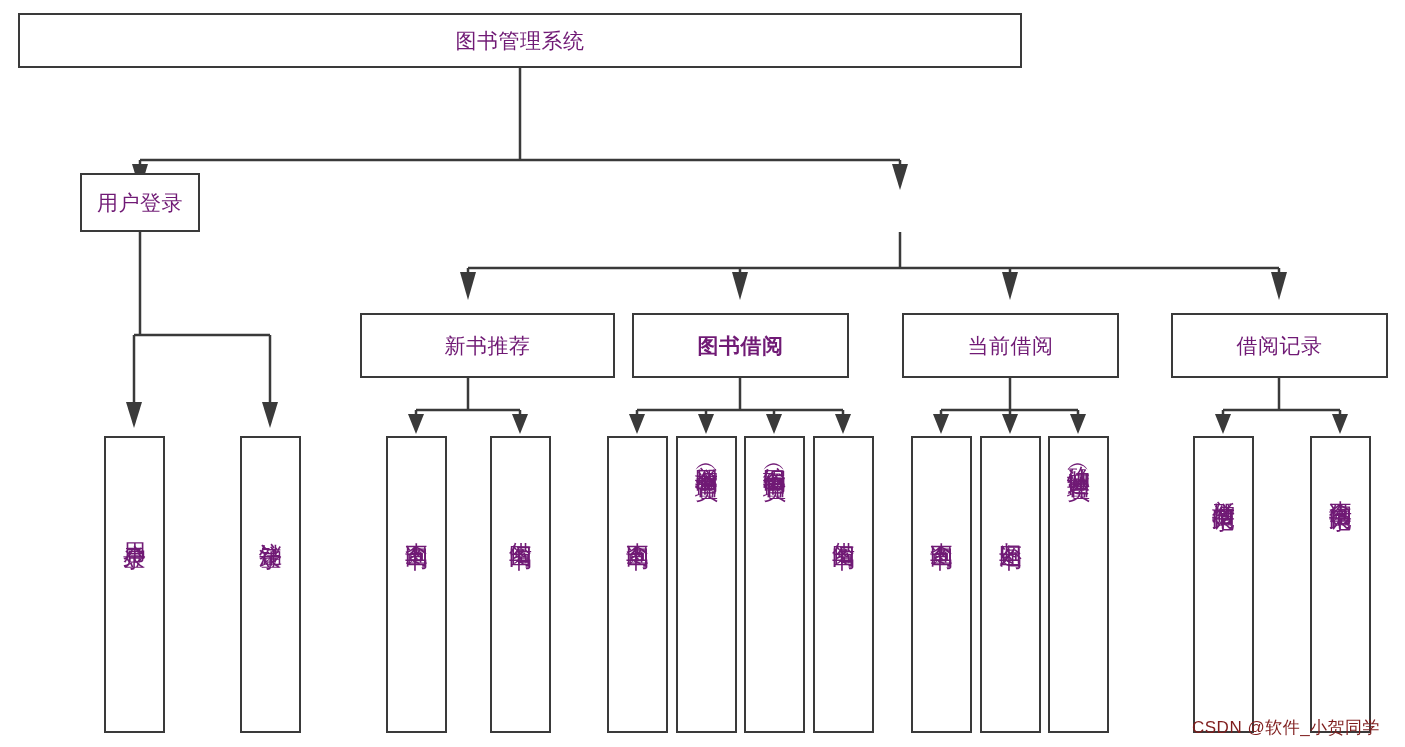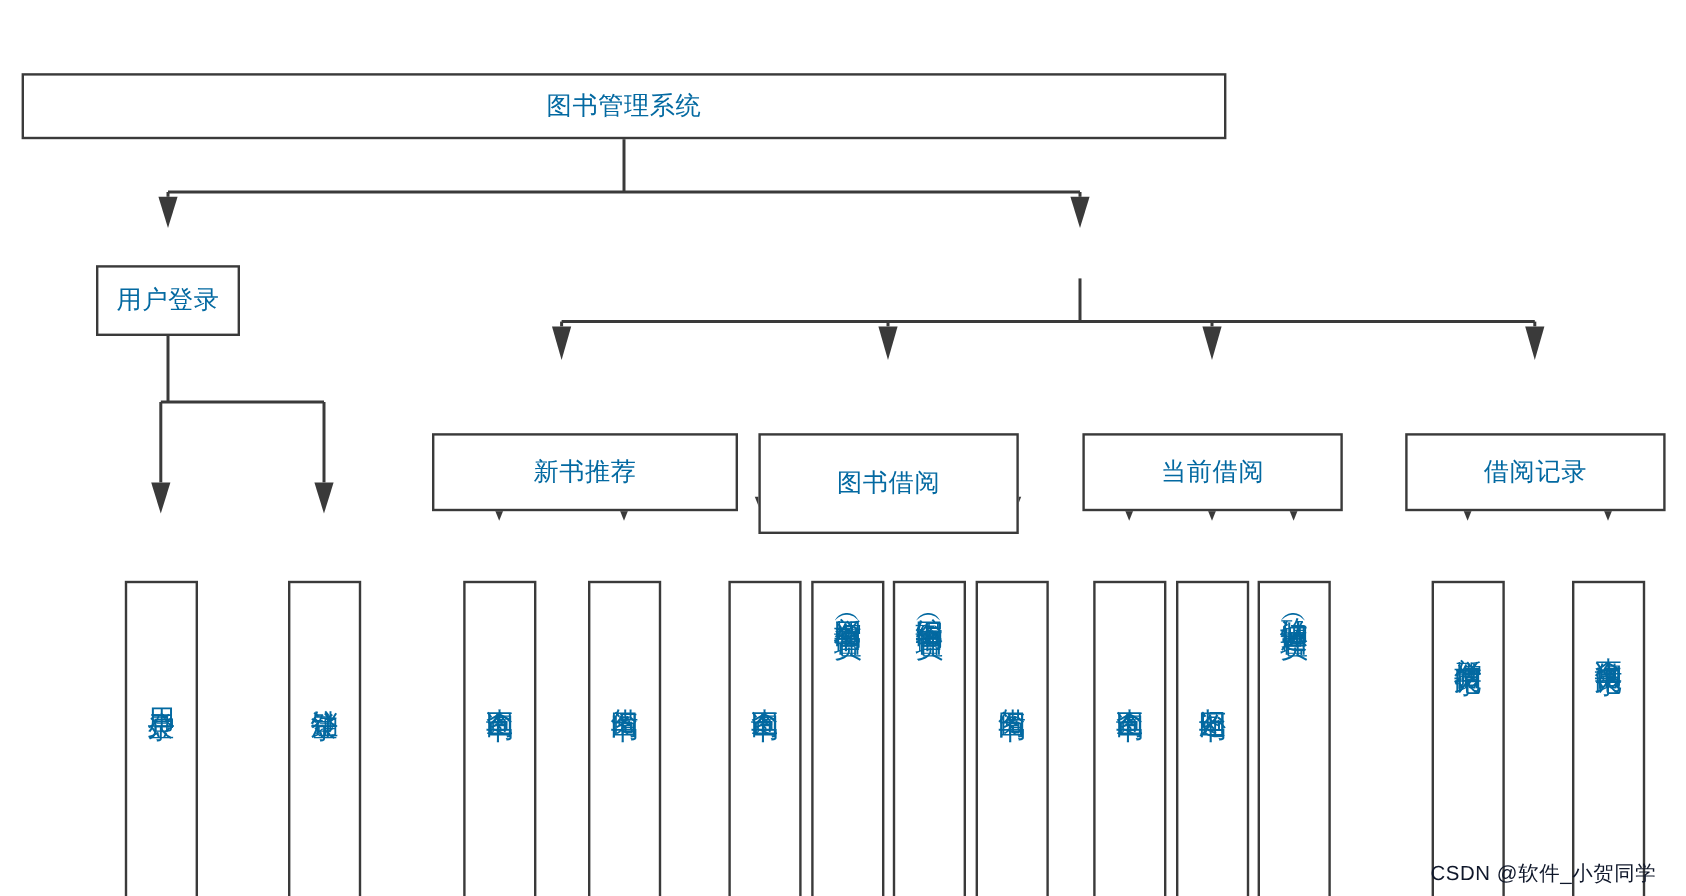--- a/index.html
+++ b/index.html
@@ -25,22 +25,21 @@
     height: 747px;
   }
   .node {
     position: absolute;
     box-sizing: border-box;
     background: #ffffff;
     border: 2.5px solid #3a3a3a;
     display: flex;
     align-items: center;
     justify-content: center;
-    color: #0369a1;
-    margin-top: 48px;
+    color: #701a75;
   }
   .node.horiz .node-label {
     font-size: 21px;
     line-height: 1.2;
     letter-spacing: 0.5px;
     white-space: nowrap;
   }
   .node.vert {
     align-items: flex-start;
     justify-content: center;
@@ -51,21 +50,21 @@
     text-orientation: upright;
     font-size: 23px;
     line-height: 1.34;
     letter-spacing: 2px;
     text-align: left;
     white-space: nowrap;
   }
   .node-root .node-label { font-size: 22px; }
   .watermark {
     position: absolute;
-    color: #0f172a;
+    color: #7f1d1d;
     font-size: 17px;
     white-space: nowrap;
     letter-spacing: 0.5px;
     pointer-events: none;
   }
 </style>
 </head>
 <body>
 
 <div id="diagram-root">
@@ -152,21 +151,21 @@
     <span class="node-label">图书管理系统</span>
   </div>
 
   <div class="node horiz" style="left:80px; top:173px; width:120px; height:59px;">
     <span class="node-label">用户登录</span>
   </div>
 
   <div class="node horiz" style="left:360px; top:313px; width:255px; height:65px;">
     <span class="node-label">新书推荐</span>
   </div>
-  <div class="node horiz" style="left:632px; top:313px; width:217px; height:84px;">
+  <div class="node horiz" style="left:632px; top:313px; width:217px; height:65px;font-weight:bold;">
     <span class="node-label">图书借阅</span>
   </div>
   <div class="node horiz" style="left:1171px; top:313px; width:217px; height:65px;">
     <span class="node-label">借阅记录</span>
   </div>
   <div class="node horiz" style="left:902px; top:313px; width:217px; height:65px;">
     <span class="node-label">当前借阅</span>
   </div>
 
   <div class="node vert" style="left:104px; top:436px; width:61px; height:297px; padding-top:86px;">

